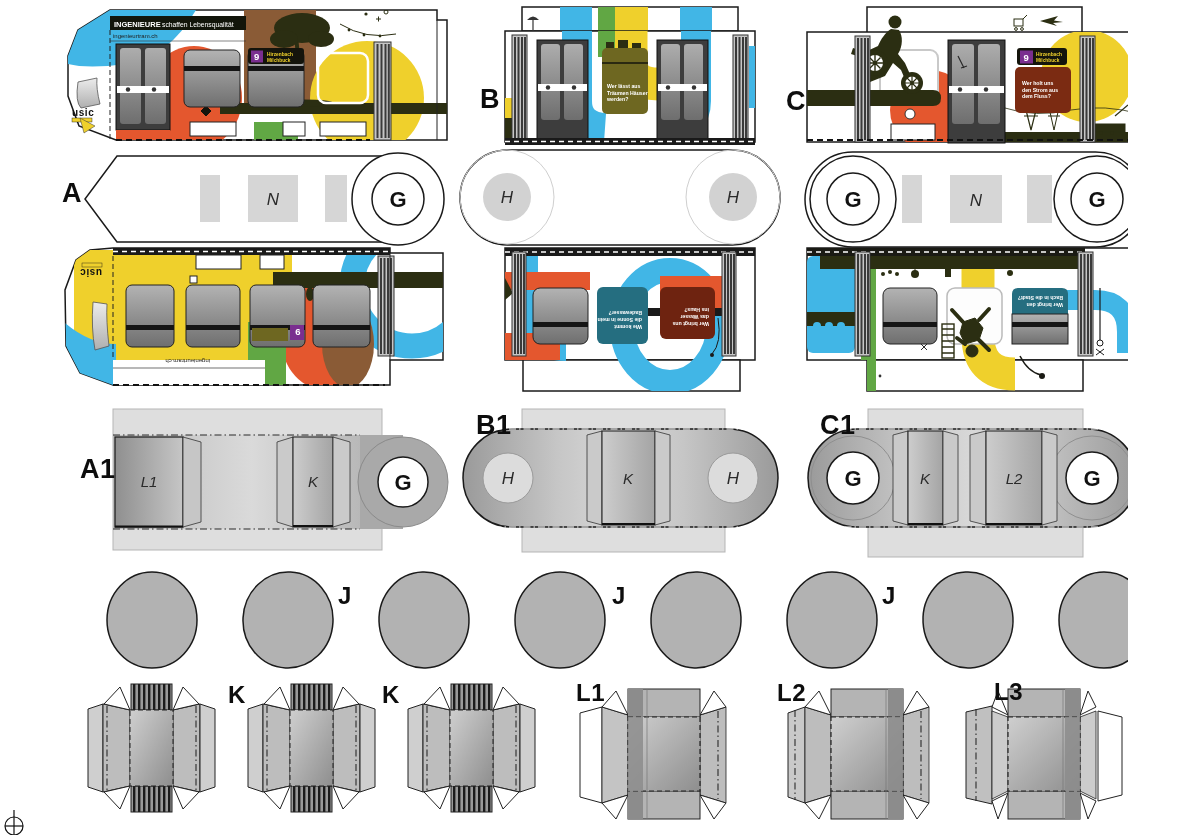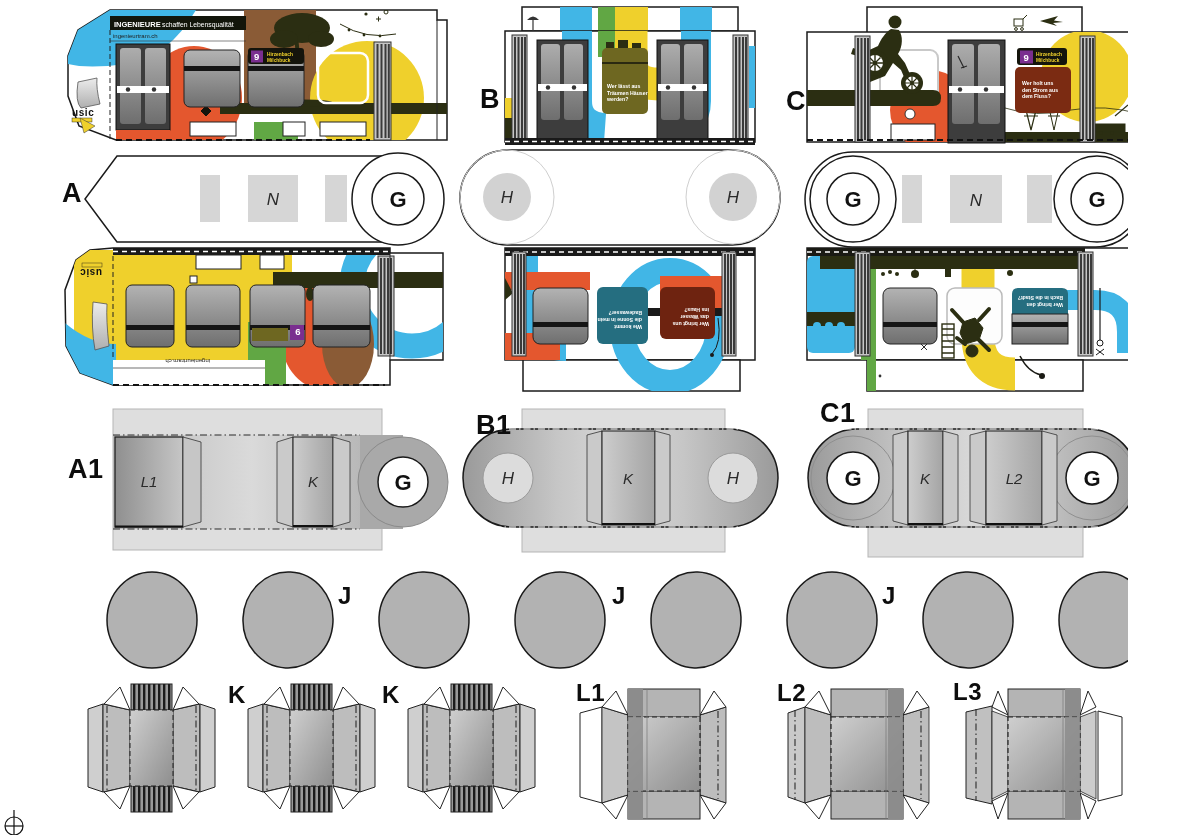--- a/index.html
+++ b/index.html
@@ -732,22 +732,22 @@
 </svg>
 <svg style="left:1148px;top:810px" width="40" height="25" viewBox="0 0 40 25">
   <circle cx="20" cy="17" r="10" fill="none" stroke="#111" stroke-width="1.2"></circle>
   <line x1="20" y1="2" x2="20" y2="25" stroke="#111" stroke-width="1.2"></line>
   <line x1="8" y1="17" x2="32" y2="17" stroke="#111" stroke-width="1.2"></line>
 </svg>
 
 <div class="plabel" style="left:62px;top:180px">A</div>
 <div class="plabel" style="left:480px;top:86px">B</div>
 <div class="plabel" style="left:786px;top:88px">C</div>
-<div class="plabel" style="left:68px;top:456px">A1</div>
+<div class="plabel" style="left:80px;top:456px">A1</div>
 <div class="plabel" style="left:476px;top:412px">B1</div>
-<div class="plabel" style="left:820px;top:400px">C1</div>
+<div class="plabel" style="left:820px;top:412px">C1</div>
 <div class="plabel small" style="left:228px;top:683px">K</div>
 <div class="plabel small" style="left:382px;top:683px">K</div>
 <div class="plabel small" style="left:576px;top:681px">L1</div>
 <div class="plabel small" style="left:777px;top:681px">L2</div>
-<div class="plabel small" style="left:953px;top:680px">L3</div>
+<div class="plabel small" style="left:994px;top:680px">L3</div>
 
 </div>
 
 </body></html>

